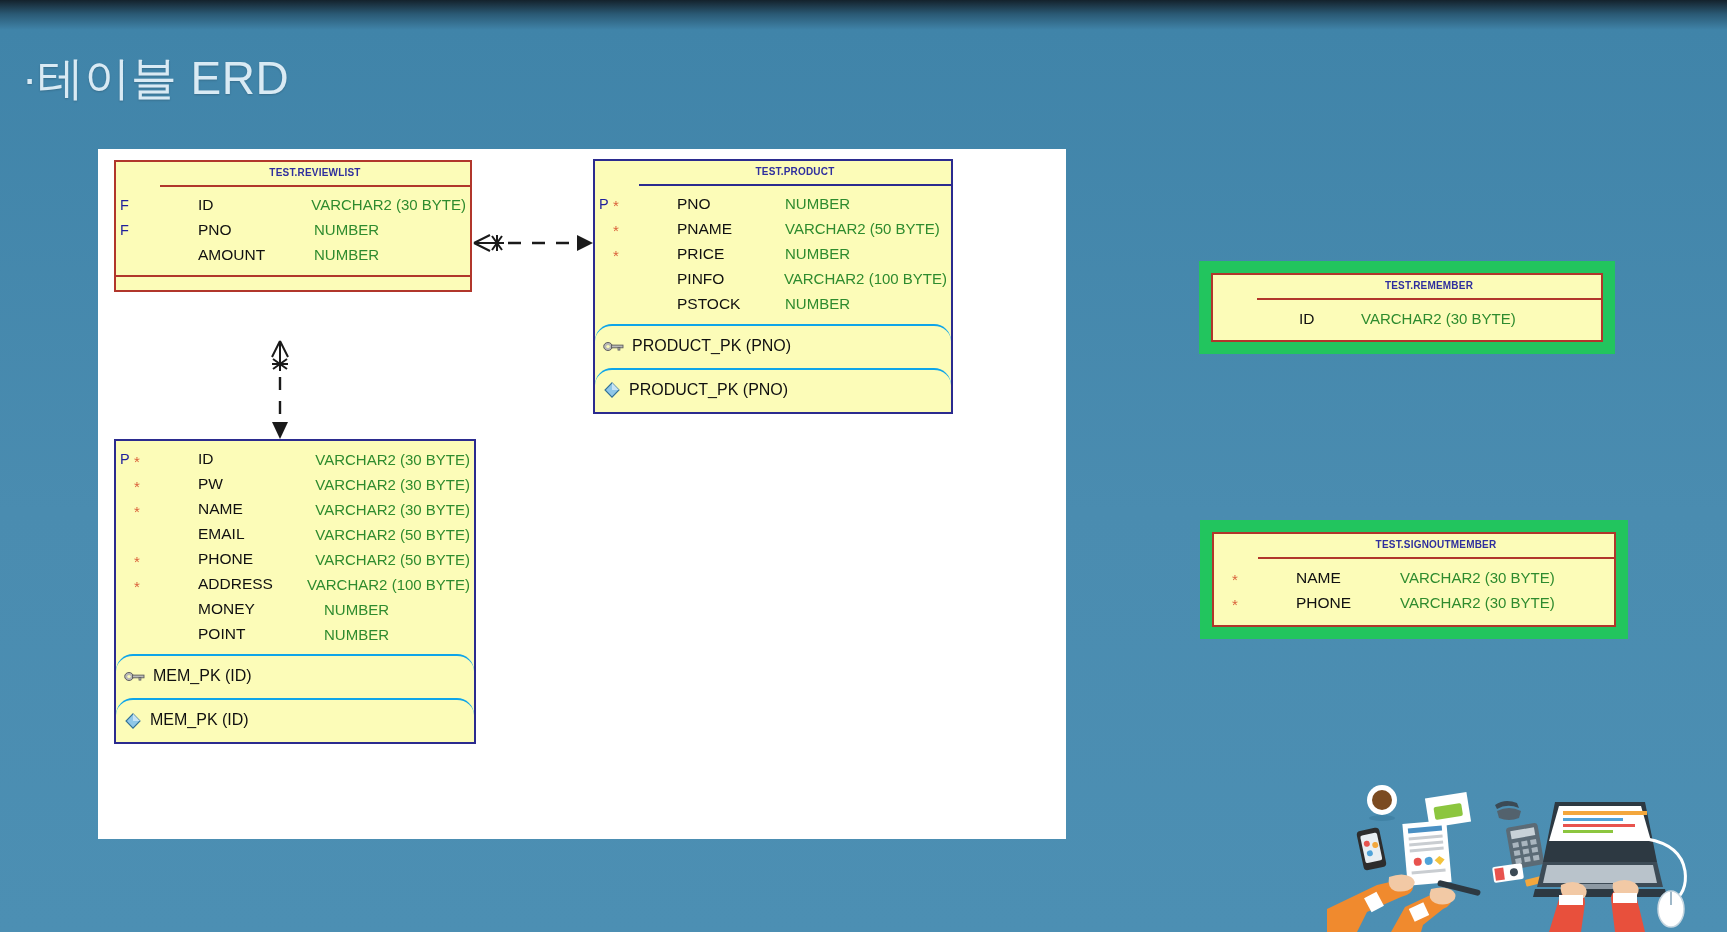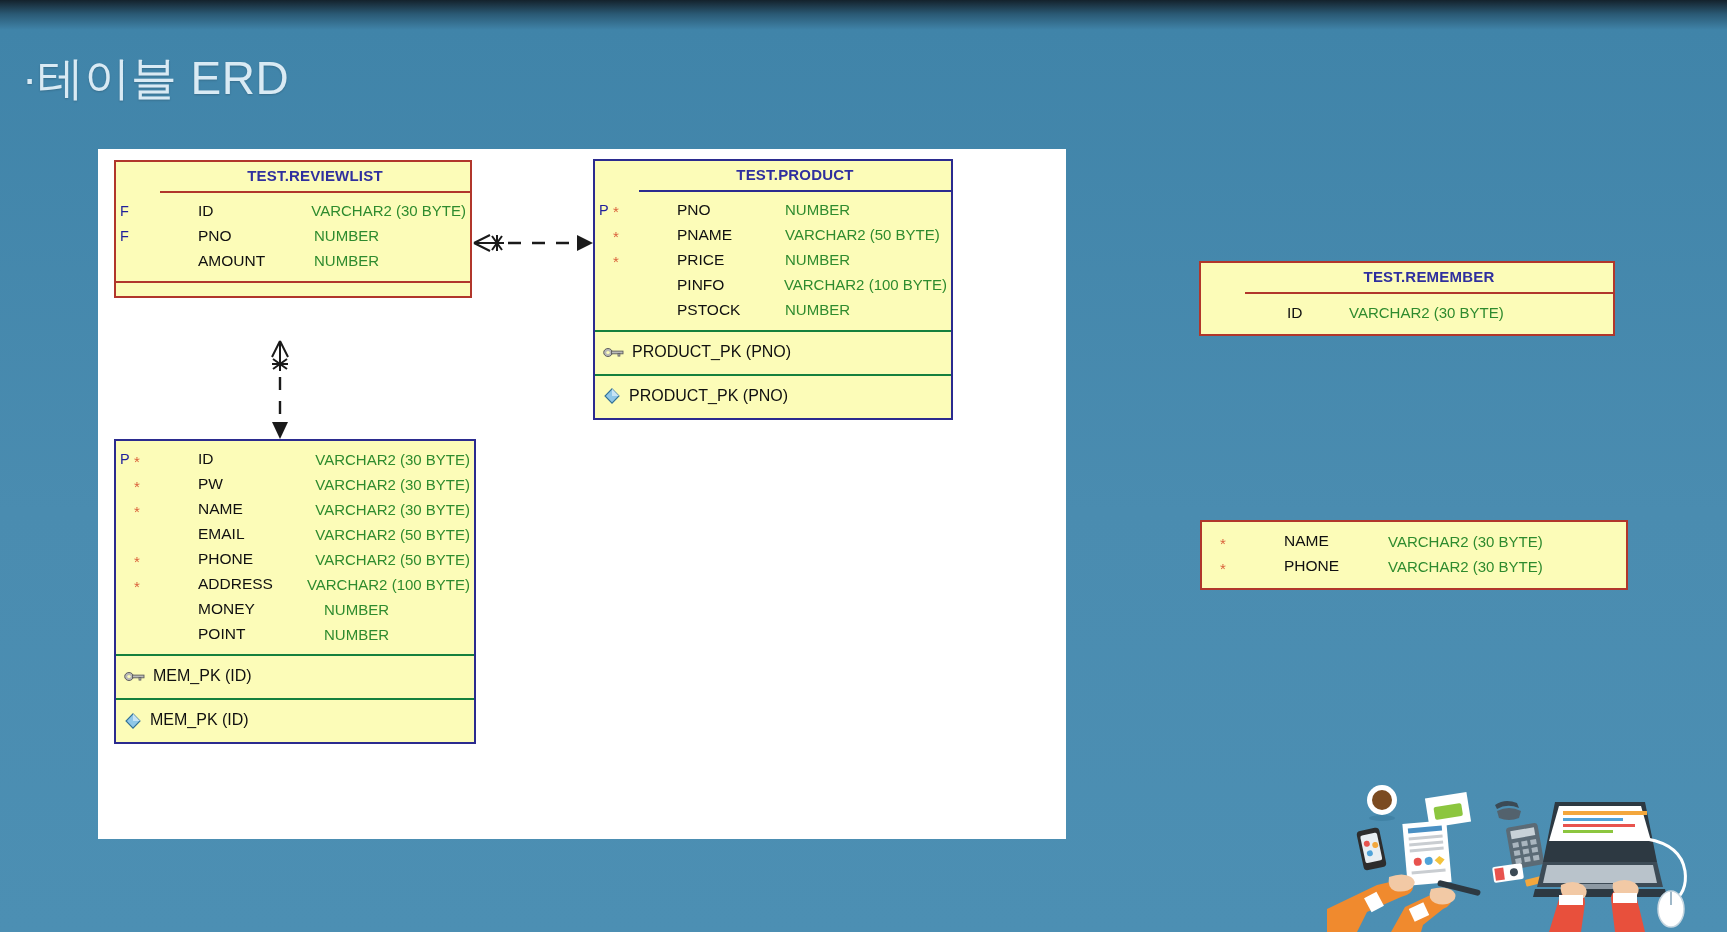--- a/index.html
+++ b/index.html
@@ -49,32 +49,32 @@
     background: #fcfcb8;
     font-size: 15.5px;
     line-height: 1.18;
   }
   .er-table.red   { border: 2px solid #b1362b; }
   .er-table.blue  { border: 2px solid #2b2b8f; }
 
   .er-title {
     text-align: center;
     font-weight: bold;
-    font-size: 15px;
+    font-size: 10px;
     color: #2f2f9e;
     padding: 5px 4px 6px;
     letter-spacing: 0.2px;
     margin-left: 44px;
   }
   .er-table.red  > .er-title { border-bottom: 2px solid #b1362b; }
   .er-table.blue > .er-title { border-bottom: 2px solid #2b2b8f; }
 
   .er-section { padding: 6px 0 7px; }
   .er-table.red  > .er-section + .er-section { border-top: 2px solid #b1362b; }
-  .er-table.blue > .er-section + .er-section { border-top: 2px solid #15803d; }
+  .er-table.blue > .er-section + .er-section { border-top: 2px solid #0ea5e9; border-radius: 17px; }
 
   .er-row {
     display: flex;
     align-items: center;
     height: 25px;
     padding: 0 4px;
     white-space: nowrap;
   }
 
   .col-key   { width: 14px; flex: 0 0 14px; font-size: 14.5px; color: #1f1f9c; font-weight: 500; }
@@ -90,21 +90,21 @@
   .ico { flex: 0 0 auto; display: inline-flex; align-items: center; justify-content: center; }
   .ico svg { display: block; }
 
   
   .connectors { position: absolute; inset: 0; pointer-events: none; }
 
   
   .float-card {
     position: absolute;
     background: #22c55e;
-    border-radius: 26px;
+    padding: 12px;
   }
   .float-card .er-table { position: static; }
 
   
   .illustration { position: absolute; right: 0; bottom: 0; width: 400px; height: 175px; }
 </style>
 </head>
 <body>
 
 <div class="slide-bg"></div>
@@ -310,20 +310,21 @@
         <span class="col-star"></span>
         <span class="col-name" style="width:62px">ID</span>
         <span class="col-type">VARCHAR2 (30 BYTE)</span>
       </div>
     </div>
   </div>
 </div>
 
 <div class="float-card" style="left:1200px; top:520px; width:428px;">
   <div class="er-table red">
+    <div class="er-title">TEST.SIGNOUTMEMBER</div>
     <div class="er-section" style="padding:7px 0 9px;">
       <div class="er-row" style="padding-left:18px;">
         <span class="col-star">*</span>
         <span class="col-name" style="width:104px">NAME</span>
         <span class="col-type">VARCHAR2 (30 BYTE)</span>
       </div>
       <div class="er-row" style="padding-left:18px;">
         <span class="col-star">*</span>
         <span class="col-name" style="width:104px">PHONE</span>
         <span class="col-type">VARCHAR2 (30 BYTE)</span>

